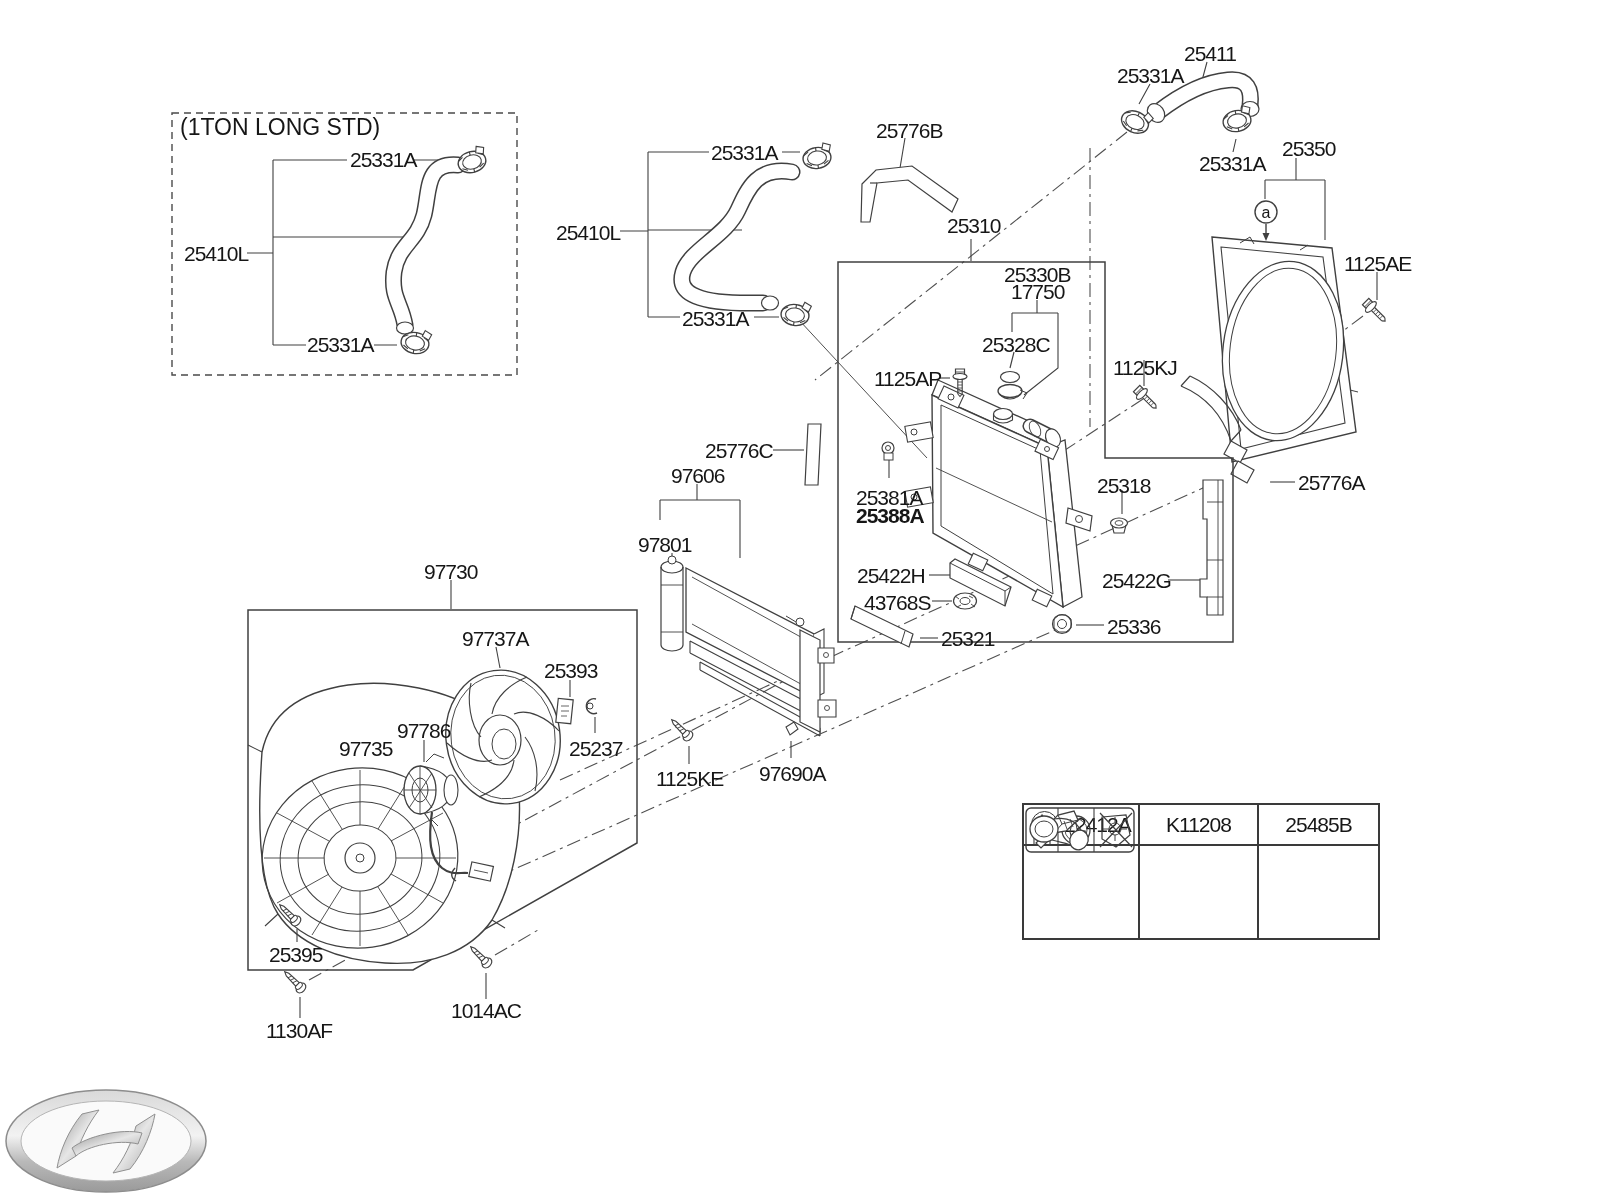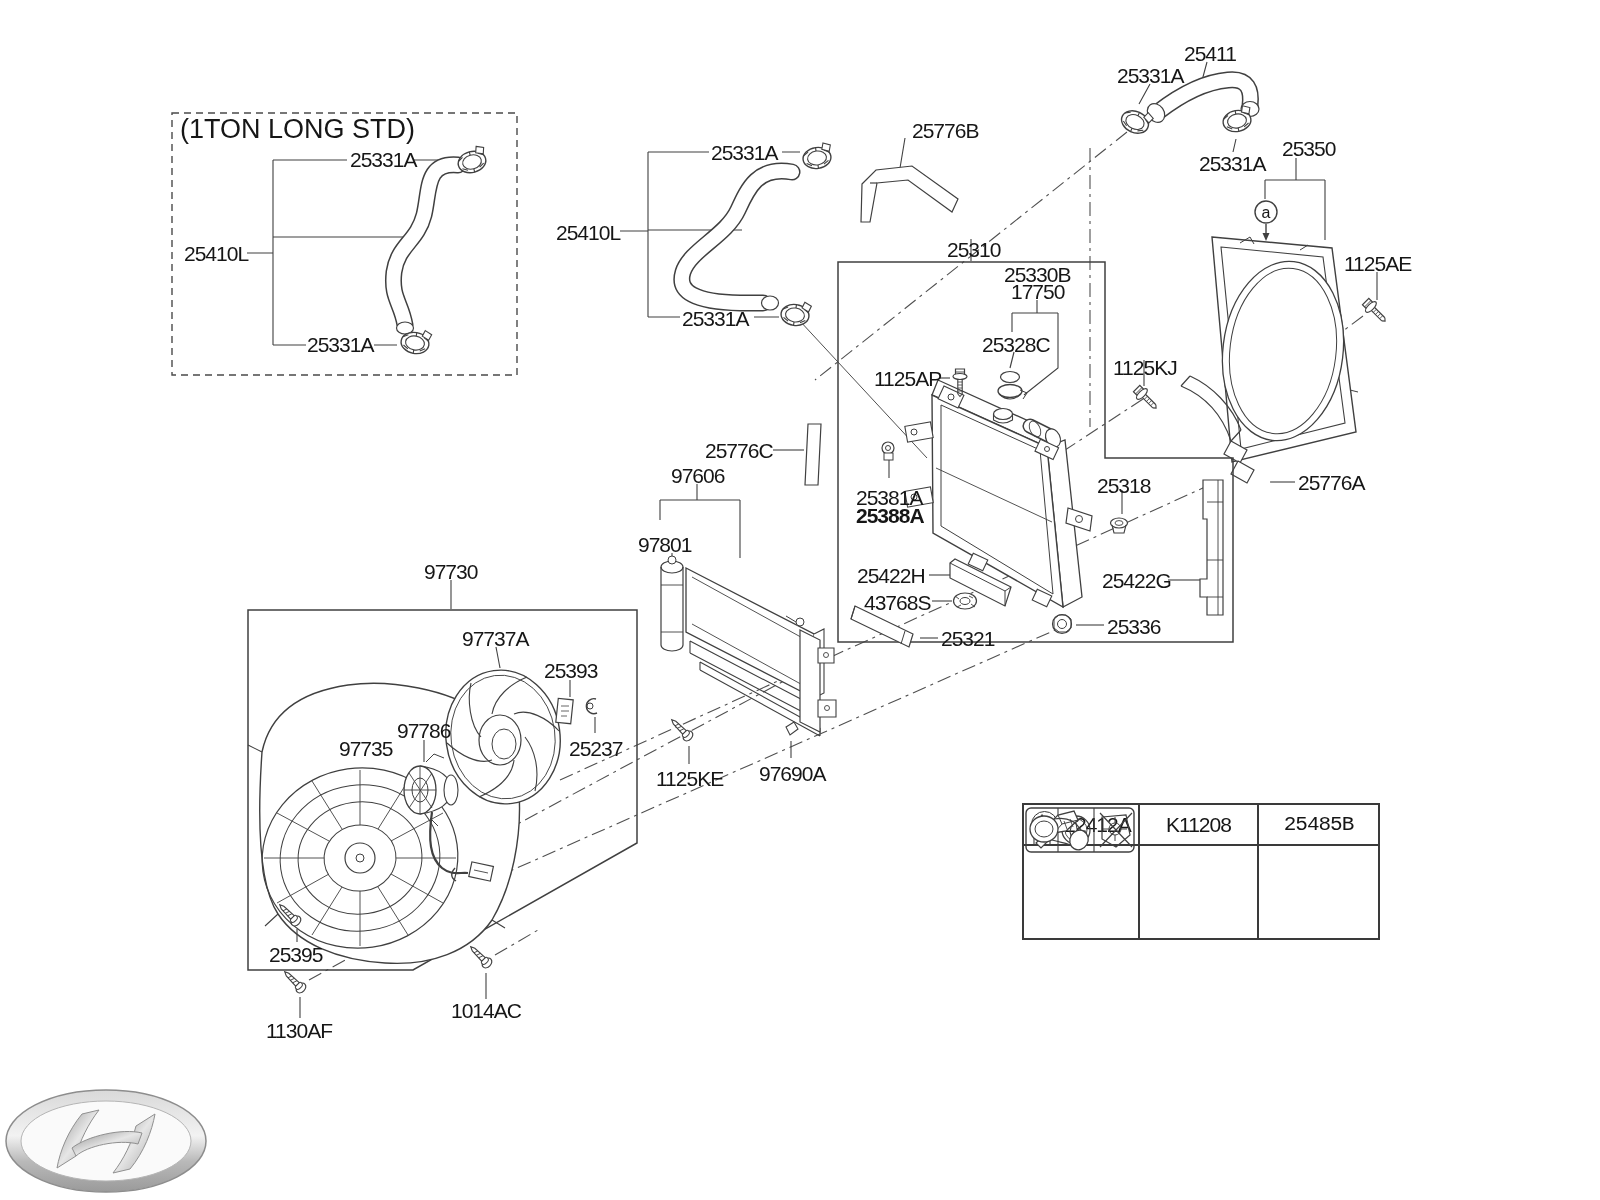--- a/index.html
+++ b/index.html
@@ -5,39 +5,39 @@
   html,body{margin:0;padding:0;background:#e8e8e8;}
   .canvas{
     position:relative;width:1600px;height:1200px;background:#ffffff;
     font-family:"Liberation Sans", sans-serif;overflow:hidden;
   }
   svg{position:absolute;left:0;top:0;}
   .lbl{
     position:absolute;font-size:21px;letter-spacing:-1px;color:#161616;
     white-space:nowrap;line-height:1.0;
   }
-  .lbl.big{font-size:27px;letter-spacing:0;}
+  .lbl.big{font-size:23px;letter-spacing:0;}
   .title{
     position:absolute;left:660px;top:1072px;font-size:95px;letter-spacing:-3px;
     color:#111;white-space:nowrap;
   }
   .title span{margin-right:18px;}
   .title span:last-child{margin-right:0;}
   
   .ref-table{
     position:absolute;left:1022px;top:803px;width:358px;height:137px;
     border:2px solid #3a3a3a;box-sizing:border-box;
     display:grid;grid-template-columns:116px 119px 1fr;grid-template-rows:41px 1fr;
   }
   .ref-cell{
     border-right:2px solid #3a3a3a;border-bottom:2px solid #3a3a3a;
     display:flex;align-items:center;justify-content:center;box-sizing:border-box;
     font-size:21px;letter-spacing:-1px;color:#161616;gap:6px;
   }
-  .ref-cell.last{border-right:none;font-family:Liberation Mono, monospace;}
+  .ref-cell.last{border-right:none;}
   .ref-cell.body{border-bottom:none;}
   .marker-circle{
     width:25px;height:25px;border:1.6px solid #3a3a3a;border-radius:50%;
     display:inline-flex;align-items:center;justify-content:center;
     font-size:17px;color:#161616;flex:0 0 auto;
   }
 </style>
 </head>
 <body>
 
@@ -357,30 +357,30 @@
 
 <div class="lbl big" style="left:180px;top:116px;">(1TON LONG STD)</div>
 
 <div class="lbl" style="left:350px;top:149px;">25331A</div>
 <div class="lbl" style="left:184px;top:243px;">25410L</div>
 <div class="lbl" style="left:307px;top:334px;">25331A</div>
 
 <div class="lbl" style="left:711px;top:142px;">25331A</div>
 <div class="lbl" style="left:556px;top:222px;">25410L</div>
 <div class="lbl" style="left:682px;top:308px;">25331A</div>
-<div class="lbl" style="left:876px;top:120px;margin-left:36px;">25776B</div>
+<div class="lbl" style="left:876px;top:120px;">25776B</div>
 
 <div class="lbl" style="left:1117px;top:65px;">25331A</div>
 <div class="lbl" style="left:1184px;top:43px;">25411</div>
 <div class="lbl" style="left:1199px;top:153px;">25331A</div>
 <div class="lbl" style="left:1282px;top:138px;">25350</div>
 <div class="lbl" style="left:1344px;top:253px;">1125AE</div>
 <div class="lbl" style="left:1113px;top:357px;">1125KJ</div>
 
-<div class="lbl" style="left:947px;top:215px;margin-top:24px;">25310</div>
+<div class="lbl" style="left:947px;top:215px;">25310</div>
 <div class="lbl" style="left:1004px;top:264px;">25330B</div>
 <div class="lbl" style="left:1011px;top:281px;">17750</div>
 <div class="lbl" style="left:982px;top:334px;">25328C</div>
 <div class="lbl" style="left:874px;top:368px;">1125AP</div>
 <div class="lbl" style="left:856px;top:487px;">25381A</div>
 <div class="lbl" style="left:856px;top:505px;font-weight:bold;">25388A</div>
 <div class="lbl" style="left:1097px;top:475px;">25318</div>
 <div class="lbl" style="left:857px;top:565px;">25422H</div>
 <div class="lbl" style="left:864px;top:592px;">43768S</div>
 <div class="lbl" style="left:941px;top:628px;">25321</div>

